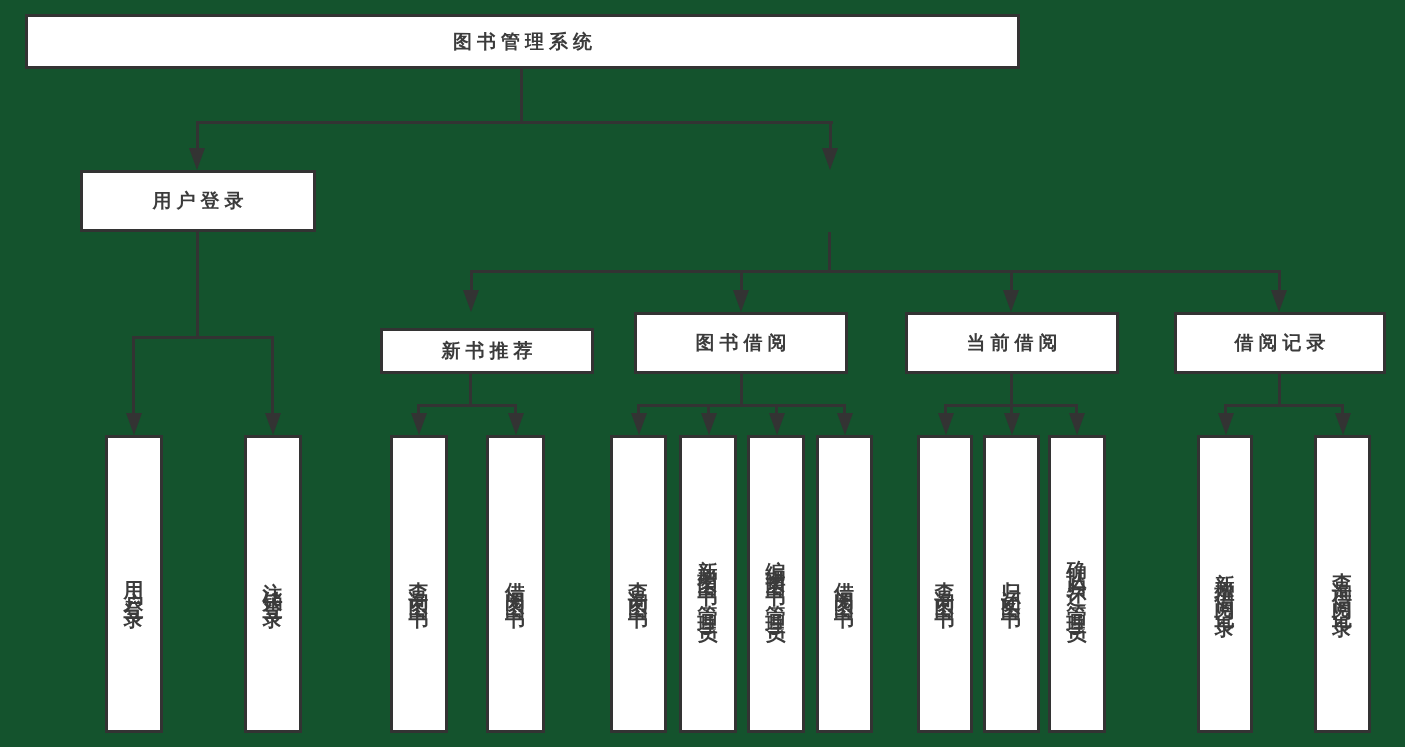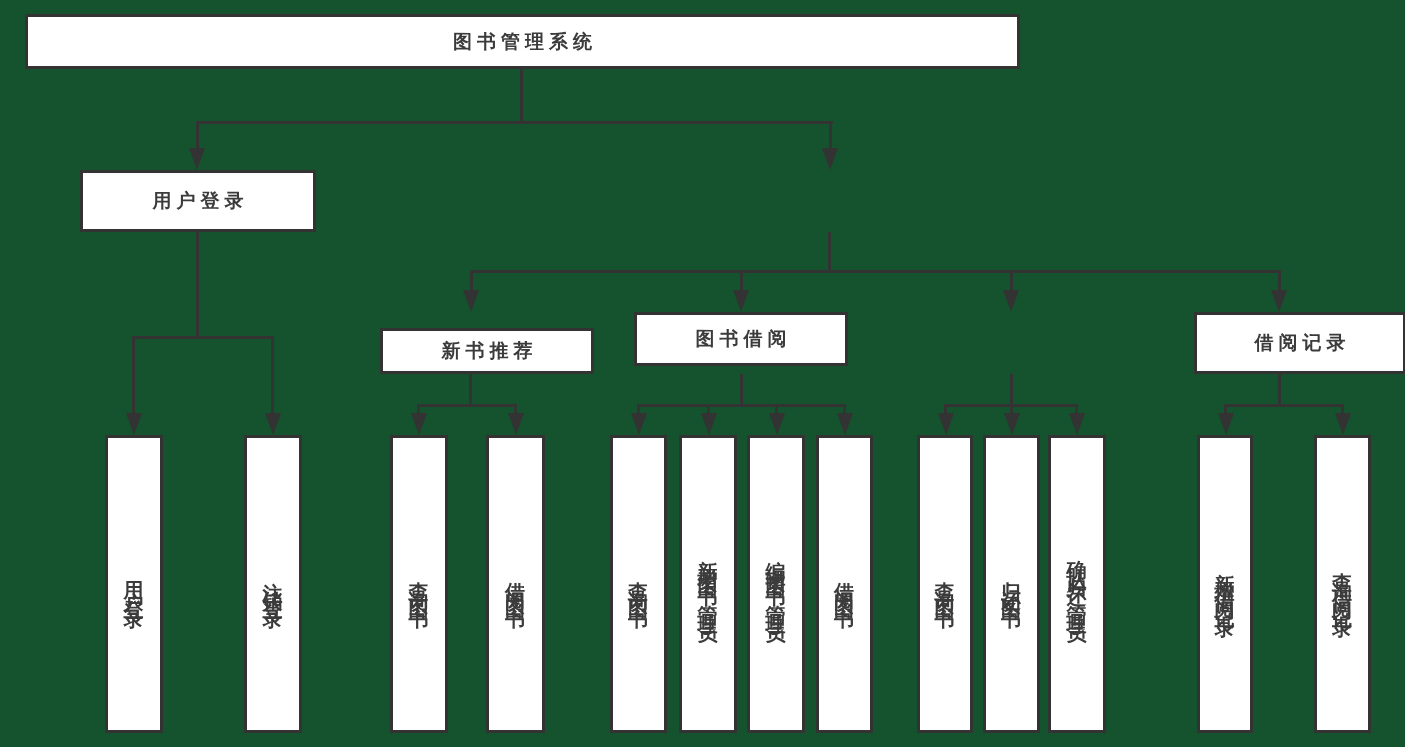--- a/index.html
+++ b/index.html
@@ -91,24 +91,27 @@
     <div class="arrow" style="left:733px;top:290px;"></div>
     <div class="vline" style="left:1010px;top:270px;height:20px;"></div>
     <div class="arrow" style="left:1003px;top:290px;"></div>
     <div class="vline" style="left:1278px;top:270px;height:20px;"></div>
     <div class="arrow" style="left:1271px;top:290px;"></div>
   </div>
 
   <div class="node h-node" style="left:380px;top:312px;width:214px;height:46px;margin-top:16px;">
     <span>新书推荐</span>
   </div>
-  <div class="node h-node" style="left:634px;top:312px;width:214px;height:54px;">
+  <div class="node h-node" style="left:634px;top:312px;width:214px;height:62px;">
     <span>图书借阅</span>
   </div>
-  <div class="node h-node" style="left:1174px;top:312px;width:212px;height:62px;margin-left:20px;">
+  <div class="node h-node" style="left:905px;top:312px;width:214px;height:62px;">
+    <span>当前借阅</span>
+  </div>
+  <div class="node h-node" style="left:1174px;top:312px;width:212px;height:62px;">
     <span>借阅记录</span>
   </div>
 
   <div>
     <div class="vline" style="left:469px;top:374px;height:30px;"></div>
     <div class="hline" style="left:417px;top:404px;width:100px;"></div>
     <div class="vline" style="left:417px;top:404px;height:9px;"></div>
     <div class="arrow" style="left:411px;top:413px;"></div>
     <div class="vline" style="left:514px;top:404px;height:9px;"></div>
     <div class="arrow" style="left:508px;top:413px;"></div>

